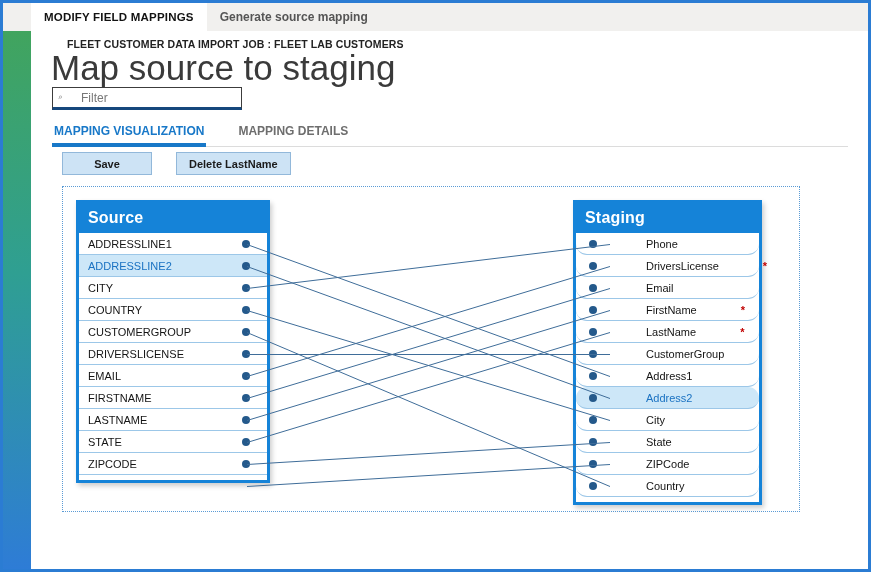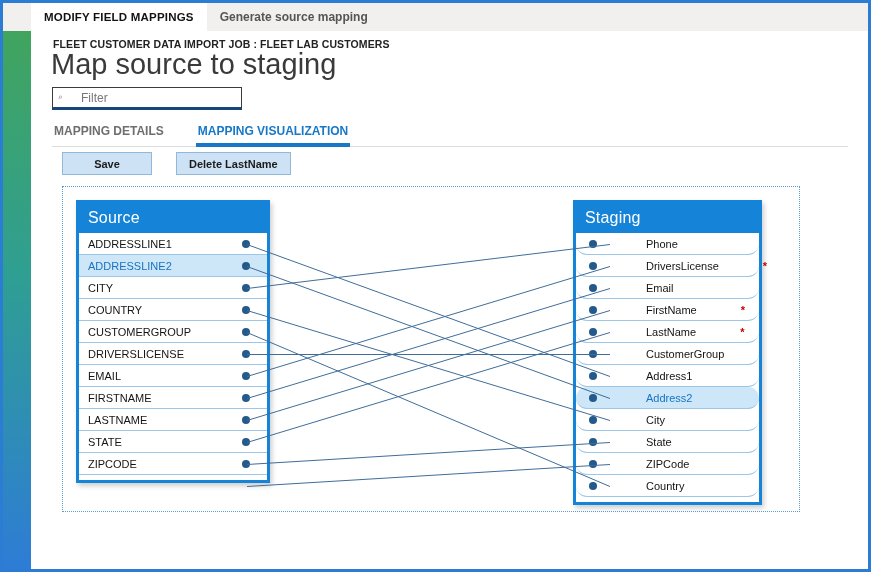--- a/index.html
+++ b/index.html
@@ -28,26 +28,26 @@
 
   
   .stripe {
     position: absolute; top: 28px; left: 0; width: 28px; bottom: 0;
     background: linear-gradient(180deg, #41a45e 0%, #2f9f92 45%, #2e7cd6 100%);
   }
 
   .content { position: absolute; top: 28px; left: 28px; right: 0; bottom: 0; background: #fff; }
 
   .breadcrumb {
-    position: absolute; left: 22px; top: 7px;
+    position: absolute; left: 36px; top: 7px;
     font-size: 10.5px; font-weight: 700; color: #222; letter-spacing: 0.1px;
   }
   .page-title {
     position: absolute; left: 20px; top: 17px;
-    font-size: 29px; font-weight: 300; color: #3a3a3a;
+    font-size: 35px; font-weight: 300; color: #3a3a3a;
   }
 
   .filter-box {
     position: absolute; left: 21px; top: 56px; width: 190px; height: 23px;
     border: 1px solid #3c3c3c; border-bottom: 3px solid #16477c;
     background: #fff; display: flex; align-items: center; padding: 0 5px;
   }
   .filter-box input {
     border: none; outline: none; flex: 1; font-size: 12px;
     font-family: inherit; color: #333; background: transparent; padding: 0; margin-left: 19px;
@@ -78,21 +78,21 @@
   }
 
   .map-box {
     position: absolute; width: 194px; border: 3px solid #1583d8; background: #fff;
     box-shadow: 2px 3px 5px rgba(0,0,0,0.2); z-index: 1;
   }
   .source-box { left: 13px; top: 13px; }
   .staging-box { left: 510px; top: 13px; width: 189px; }
   .map-box-header {
     height: 30px; line-height: 30px; background: #1583d8; color: #fff;
-    font-size: 16px; font-weight: 400; padding-left: 9px; letter-spacing: 0.2px;
+    font-size: 16px; font-weight: 700; padding-left: 9px; letter-spacing: 0.2px;
   }
   .field-list { padding-bottom: 5px; background: #fff; }
   .field-row {
     height: 22px; display: flex; align-items: center;
     border-bottom: 1px solid #9cc7e8; font-size: 11px; color: #141414; background: #fff; gap: 40px;
   }
   .source-row { padding: 0 17px 0 9px; justify-content: space-between; }
   .staging-row { padding-left: 13px; border-radius: 11px; }
   .staging-row .field-label { margin-left: 9px; }
   .field-row.selected { background: #cde7f8; color: #1a72c2; }
@@ -121,22 +121,22 @@
 
     <div class="filter-box">
       <svg width="11" height="11" viewBox="0 0 11 11">
         <circle cx="6.8" cy="4.2" r="3.2" fill="none" stroke="#666" stroke-width="1.2"></circle>
         <line x1="4.4" y1="6.6" x2="1" y2="10" stroke="#666" stroke-width="1.2"></line>
       </svg>
       <input type="text" placeholder="Filter" style="">
     </div>
 
     <div class="view-tabs">
+      <div class="view-tab active">MAPPING VISUALIZATION</div>
       <div class="view-tab">MAPPING DETAILS</div>
-      <div class="view-tab active">MAPPING VISUALIZATION</div>
     </div>
 
     <div class="toolbar">
       <button class="btn">Save</button>
       <button class="btn">Delete LastName</button>
     </div>
 
     <div class="canvas">
 
       <div class="map-box source-box">

